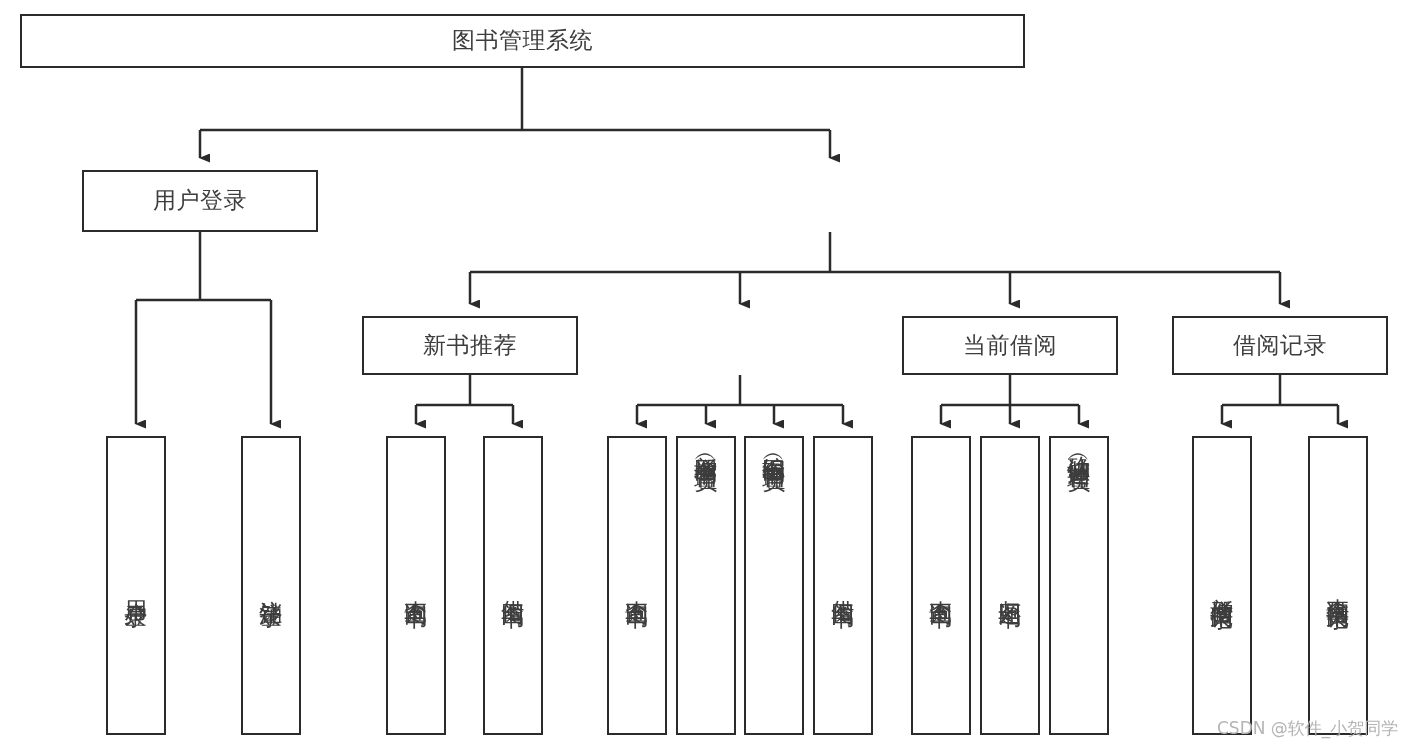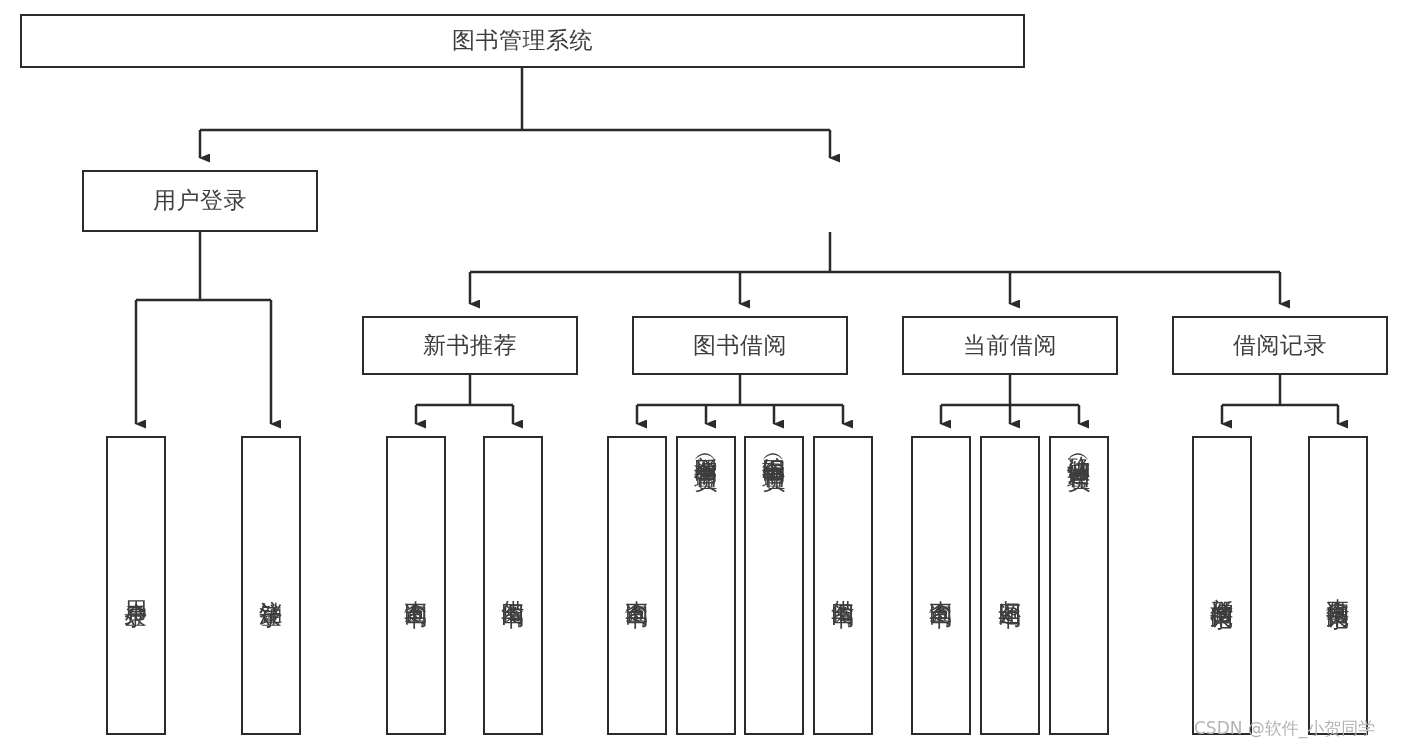--- a/index.html
+++ b/index.html
@@ -134,23 +134,20 @@
 
   <div class="node horizontal" style="left:82px; top:170px; width:236px; height:62px;">
     <span class="node-label">用户登录</span>
   </div>
 
 
   <div class="node horizontal" style="left:362px; top:316px; width:216px; height:59px;">
     <span class="node-label">新书推荐</span>
   </div>
 
-  <div class="node horizontal" style="left:632px; top:316px; width:216px; height:59px;">
-    <span class="node-label">图书借阅</span>
-  </div>
 
   <div class="node horizontal" style="left:902px; top:316px; width:216px; height:59px;">
     <span class="node-label">当前借阅</span>
   </div>
 
   <div class="node horizontal" style="left:1172px; top:316px; width:216px; height:59px;align-items:center;">
     <span class="node-label">借阅记录</span>
   </div>
 
   <div class="node vertical centered" style="left:106px; top:436px; width:60px; height:299px;">
@@ -198,15 +195,15 @@
   </div>
 
   <div class="node vertical centered" style="left:1192px; top:436px; width:60px; height:299px;">
     <span class="node-label">新增借阅记录</span>
   </div>
 
   <div class="node vertical centered" style="left:1308px; top:436px; width:60px; height:299px;">
     <span class="node-label">查询借阅记录</span>
   </div>
 
-  <div class="watermark" style="left:1194px; top:717px;">CSDN @软件_小贺同学</div>
+  <div class="watermark" style="left:1194px; top:717px;padding-left:23px;">CSDN @软件_小贺同学</div>
 
 </div>
 
 </body></html>

